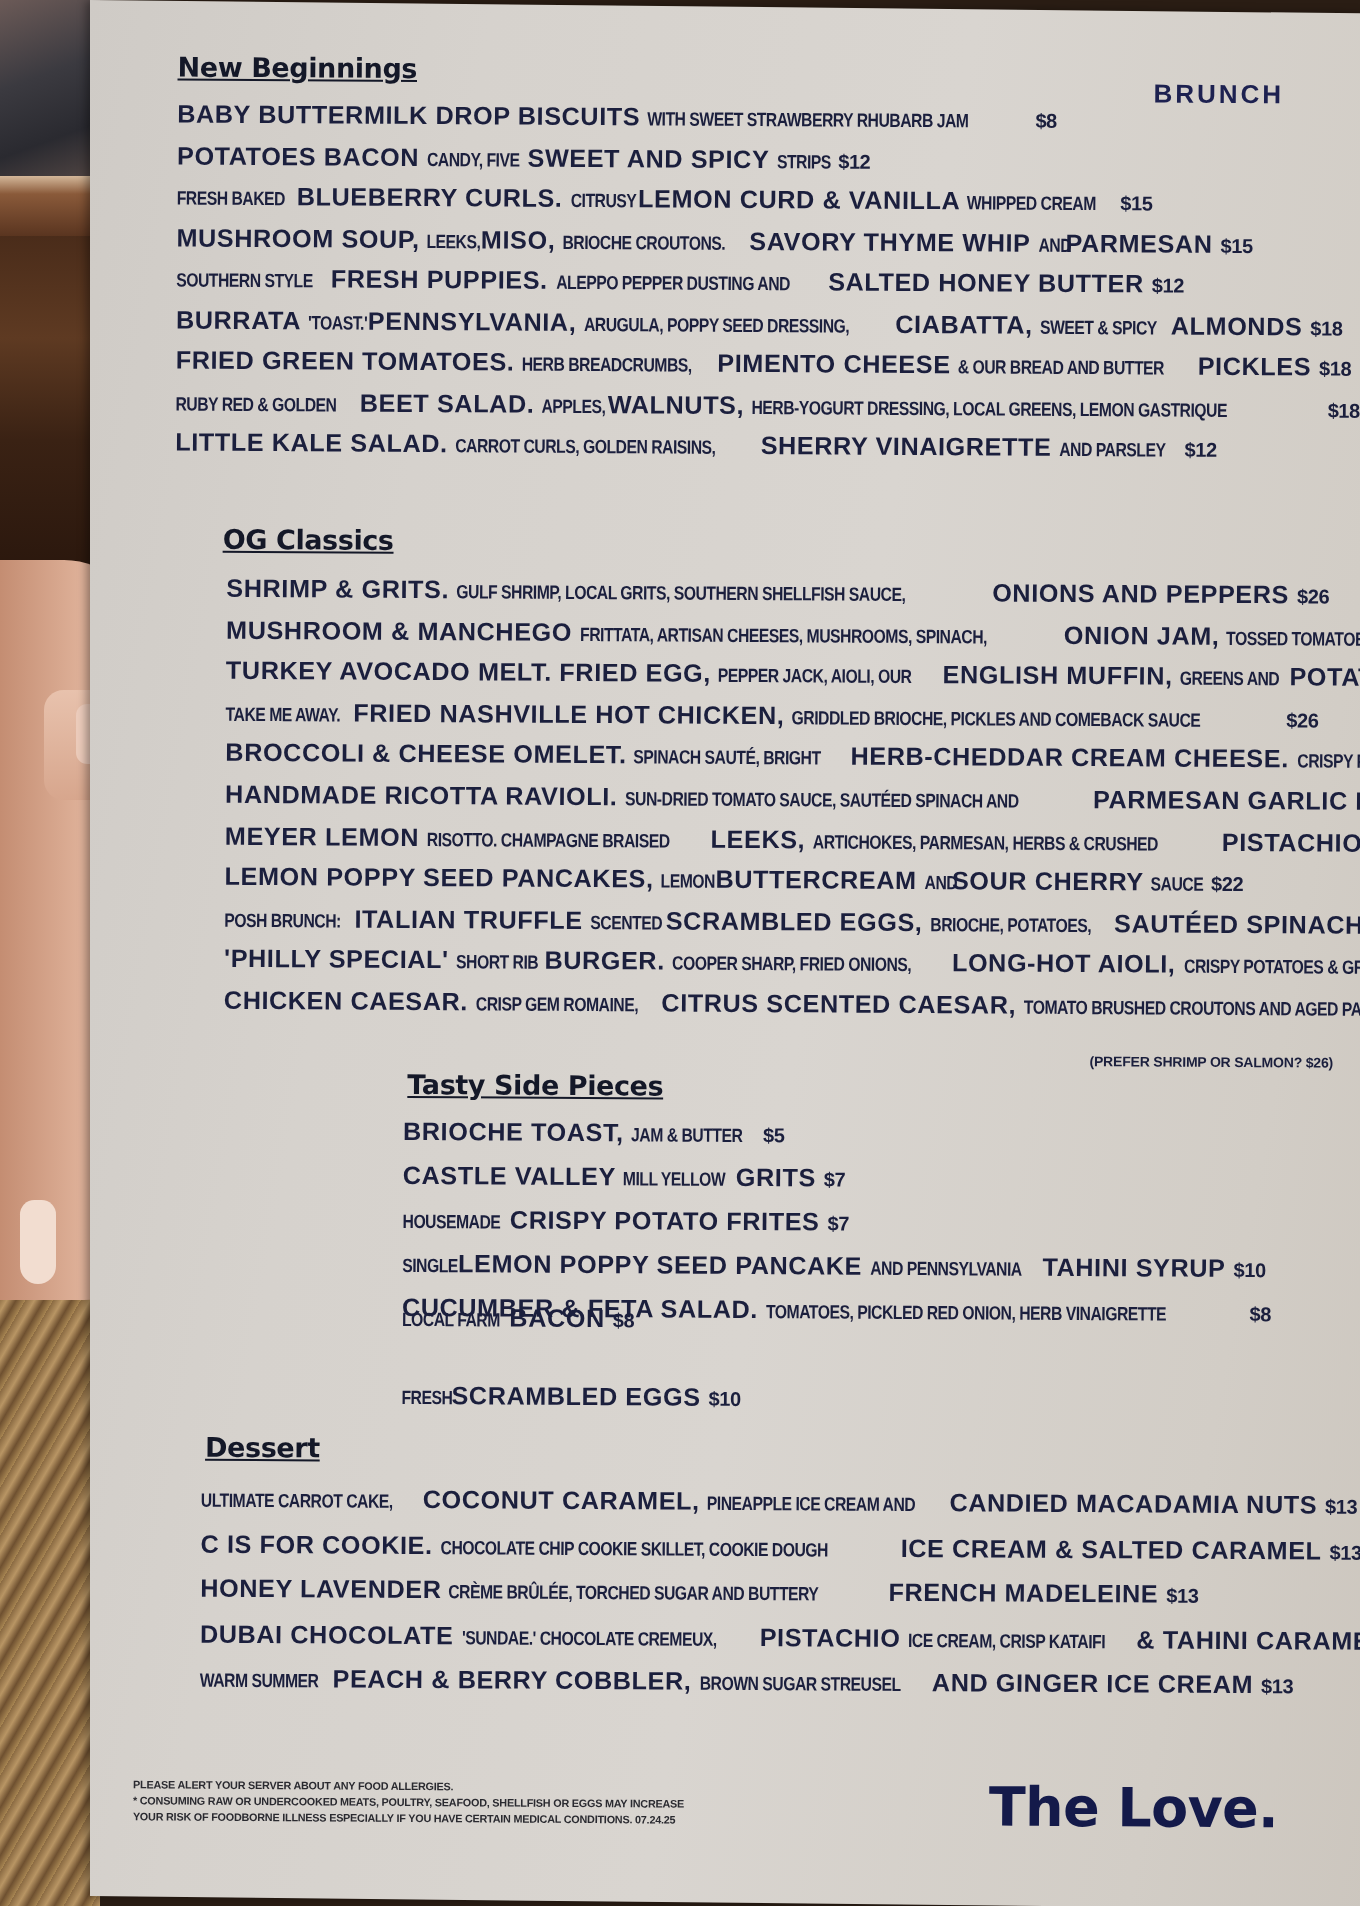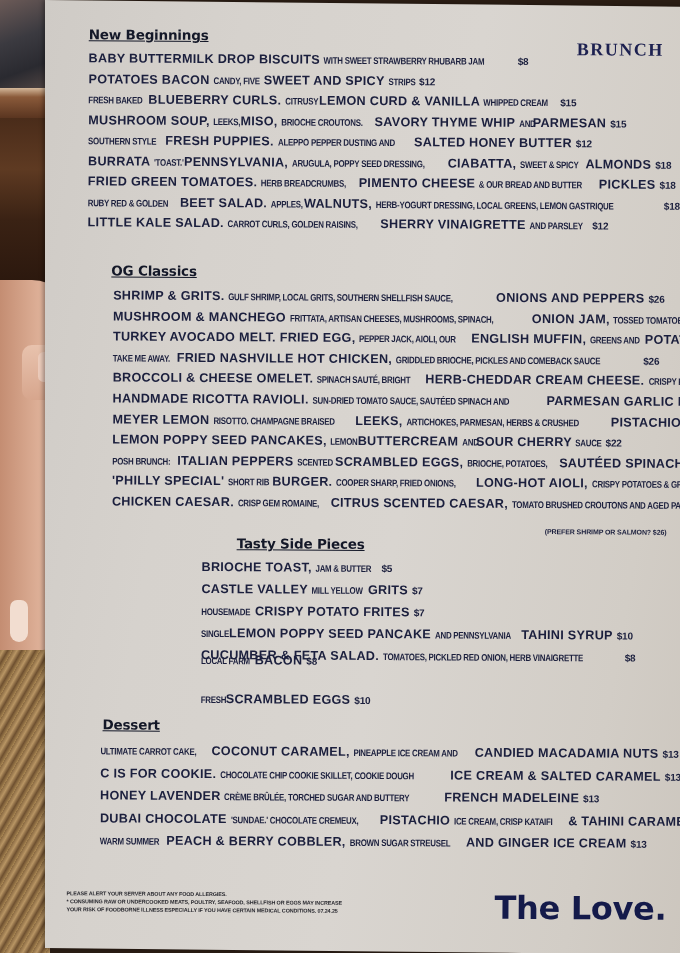--- a/index.html
+++ b/index.html
@@ -35,41 +35,41 @@
       background: linear-gradient(100deg, #cfcbc6 0%, #d6d2cd 25%, #d9d5d0 55%, #d2cdc6 85%, #ccc6be 100%);
       transform: skewY(0.6deg); transform-origin: left top;
       box-shadow: -2px 0 4px rgba(0,0,0,0.35);
     }
     .paper-content { position: absolute; left: 0; top: 0; width: 100%; height: 100%; transform: skewY(-0.6deg) rotate(0.35deg); transform-origin: left top; }
     .section-title {
       position: absolute; font-family: "DejaVu Sans", sans-serif; font-weight: bold;
       font-size: 13.5px; color: #141828; letter-spacing: -0.2px; text-decoration: underline;
     }
     .brunch-label {
-      position: absolute; left: 532px; top: 36px; font-family: Liberation Serif, serif;
-      font-weight: bold; font-size: 18px; letter-spacing: 1.5px; color: #1d2150;
+      position: absolute; left: 532px; top: 36px; font-family: Liberation Sans, sans-serif;
+      font-weight: bold; font-size: 13px; letter-spacing: 1.5px; color: #1d2150;
     }
     .item {
       position: absolute; white-space: nowrap; color: #1b1f3d;
       font-family: "Liberation Sans", sans-serif; font-weight: bold; letter-spacing: 0.1px;
     }
     .item .big { font-size: 12.6px; letter-spacing: 0.3px; }
     .item .small { font-family: "Liberation Sans", sans-serif; font-size: 9.6px; letter-spacing: -0.3px; transform: scaleX(0.82); display: inline-block; transform-origin: left center; margin-right: -6px; }
     .item .price { font-size: 10px; letter-spacing: -0.2px; margin-left: 4px; }
     .note-right {
       position: absolute; left: 503px; top: 525px; font-family: "Liberation Sans", sans-serif;
       font-weight: bold; font-size: 7px; color: #1b1f3d; letter-spacing: -0.1px;
     }
     .footer-note {
       position: absolute; left: 27px; font-family: "Liberation Sans", sans-serif;
       font-size: 5.4px; color: #2a2a30; letter-spacing: -0.1px; white-space: nowrap; font-weight: bold;
     }
     .logo {
       position: absolute; left: 455px; top: 886px; font-family: "DejaVu Sans", sans-serif;
-      font-weight: bold; font-size: 32px; color: #141a4a; letter-spacing: -0.3px;
+      font-weight: bold; font-size: 27px; color: #141a4a; letter-spacing: -0.3px;
     }
   </style>
 </head>
 <body>
 
 <div class="bg-top"></div>
 <div class="bg-shelf"></div>
 <div class="bg-wood-dark"></div>
 <div class="bg-wood-lower"></div>
 <div class="hand"></div>
@@ -96,27 +96,27 @@
 
     <div class="section-title" style="left:68px; top:262px;">OG Classics</div>
     <div class="item" style="left: 70px; top: 285px;"><span class="big">SHRIMP &amp; GRITS. </span><span class="small">GULF SHRIMP, LOCAL GRITS, SOUTHERN SHELLFISH SAUCE, </span><span class="big">ONIONS AND PEPPERS</span><span class="price">$26</span></div>
       <div class="item" style="left: 70px; top: 305.6px;"><span class="big">MUSHROOM &amp; MANCHEGO </span><span class="small">FRITTATA, ARTISAN CHEESES, MUSHROOMS, SPINACH, </span><span class="big">ONION JAM, </span><span class="small">TOSSED TOMATOES</span></div>
       <div class="item" style="left: 70px; top: 326.2px;"><span class="big">TURKEY AVOCADO MELT. FRIED EGG, </span><span class="small">PEPPER JACK, AIOLI, OUR </span><span class="big">ENGLISH MUFFIN, </span><span class="small">GREENS AND </span><span class="big">POTATOES</span></div>
       <div class="item" style="left: 70px; top: 346.8px;"><span class="small">TAKE ME AWAY. </span><span class="big">FRIED NASHVILLE HOT CHICKEN, </span><span class="small">GRIDDLED BRIOCHE, PICKLES AND COMEBACK SAUCE</span><span class="price">$26</span></div>
       <div class="item" style="left: 70px; top: 367.4px;"><span class="big">BROCCOLI &amp; CHEESE OMELET. </span><span class="small">SPINACH SAUTÉ, BRIGHT </span><span class="big">HERB-CHEDDAR CREAM CHEESE. </span><span class="small">CRISPY POTATOES</span></div>
       <div class="item" style="left: 70px; top: 388px;"><span class="big">HANDMADE RICOTTA RAVIOLI. </span><span class="small">SUN-DRIED TOMATO SAUCE, SAUTÉED SPINACH AND </span><span class="big">PARMESAN GARLIC BREAD</span></div>
       <div class="item" style="left: 70px; top: 408.6px;"><span class="big">MEYER LEMON </span><span class="small">RISOTTO. CHAMPAGNE BRAISED </span><span class="big">LEEKS, </span><span class="small">ARTICHOKES, PARMESAN, HERBS &amp; CRUSHED </span><span class="big">PISTACHIOS</span></div>
       <div class="item" style="left: 70px; top: 429.2px;"><span class="big">LEMON POPPY SEED PANCAKES, </span><span class="small">LEMON </span><span class="big">BUTTERCREAM </span><span class="small">AND </span><span class="big">SOUR CHERRY </span><span class="small">SAUCE</span><span class="price">$22</span></div>
-      <div class="item" style="left: 70px; top: 449.8px;"><span class="small">POSH BRUNCH: </span><span class="big">ITALIAN PEPPERS </span><span class="small">SCENTED </span><span class="big">SCRAMBLED EGGS, </span><span class="small">BRIOCHE, POTATOES, </span><span class="big">SAUTÉED SPINACH</span></div>
+      <div class="item" style="left: 70px; top: 449.8px;"><span class="small">POSH BRUNCH: </span><span class="big">ITALIAN TRUFFLE </span><span class="small">SCENTED </span><span class="big">SCRAMBLED EGGS, </span><span class="small">BRIOCHE, POTATOES, </span><span class="big">SAUTÉED SPINACH</span></div>
       <div class="item" style="left: 70px; top: 470.4px;"><span class="big">'PHILLY SPECIAL' </span><span class="small">SHORT RIB </span><span class="big">BURGER. </span><span class="small">COOPER SHARP, FRIED ONIONS, </span><span class="big">LONG-HOT AIOLI, </span><span class="small">CRISPY POTATOES &amp; GREENS</span></div>
       <div class="item" style="left: 70px; top: 491px;"><span class="big">CHICKEN CAESAR. </span><span class="small">CRISP GEM ROMAINE, </span><span class="big">CITRUS SCENTED CAESAR, </span><span class="small">TOMATO BRUSHED CROUTONS AND AGED PARMESAN</span></div>
       <div></div>
     <div class="note-right">(PREFER SHRIMP OR SALMON? $26)</div>
 
-    <div class="section-title" style="left:162px; top:534px;margin-left:33px;">Tasty Side Pieces</div>
+    <div class="section-title" style="left:162px; top:534px;">Tasty Side Pieces</div>
     <div class="item" style="left: 160px; top: 556px;"><span class="big">BRIOCHE TOAST, </span><span class="small">JAM &amp; BUTTER</span><span class="price">$5</span></div>
       <div class="item" style="left: 160px; top: 578px;"><span class="big">CASTLE VALLEY </span><span class="small">MILL YELLOW </span><span class="big">GRITS</span><span class="price">$7</span></div>
       <div class="item" style="left: 160px; top: 600px;"><span class="small">HOUSEMADE </span><span class="big">CRISPY POTATO FRITES</span><span class="price">$7</span></div>
       <div class="item" style="left: 160px; top: 622px;"><span class="small">SINGLE </span><span class="big">LEMON POPPY SEED PANCAKE </span><span class="small">AND PENNSYLVANIA </span><span class="big">TAHINI SYRUP</span><span class="price">$10</span></div>
       <div class="item" style="left: 160px; top: 644px;"><span class="big">CUCUMBER &amp; FETA SALAD. </span><span class="small">TOMATOES, PICKLED RED ONION, HERB VINAIGRETTE</span><span class="price">$8</span></div>
       <div class="item" style="left: 160px; top: 636px; margin-top: 13px;"><span class="small">LOCAL FARM </span><span class="big">BACON</span><span class="price">$8</span></div>
       <div class="item" style="left: 160px; top: 688px;"><span class="small">FRESH </span><span class="big">SCRAMBLED EGGS</span><span class="price">$10</span></div>
       <div></div>
 
     <div class="section-title" style="left:62px; top:716px;">Dessert</div>

